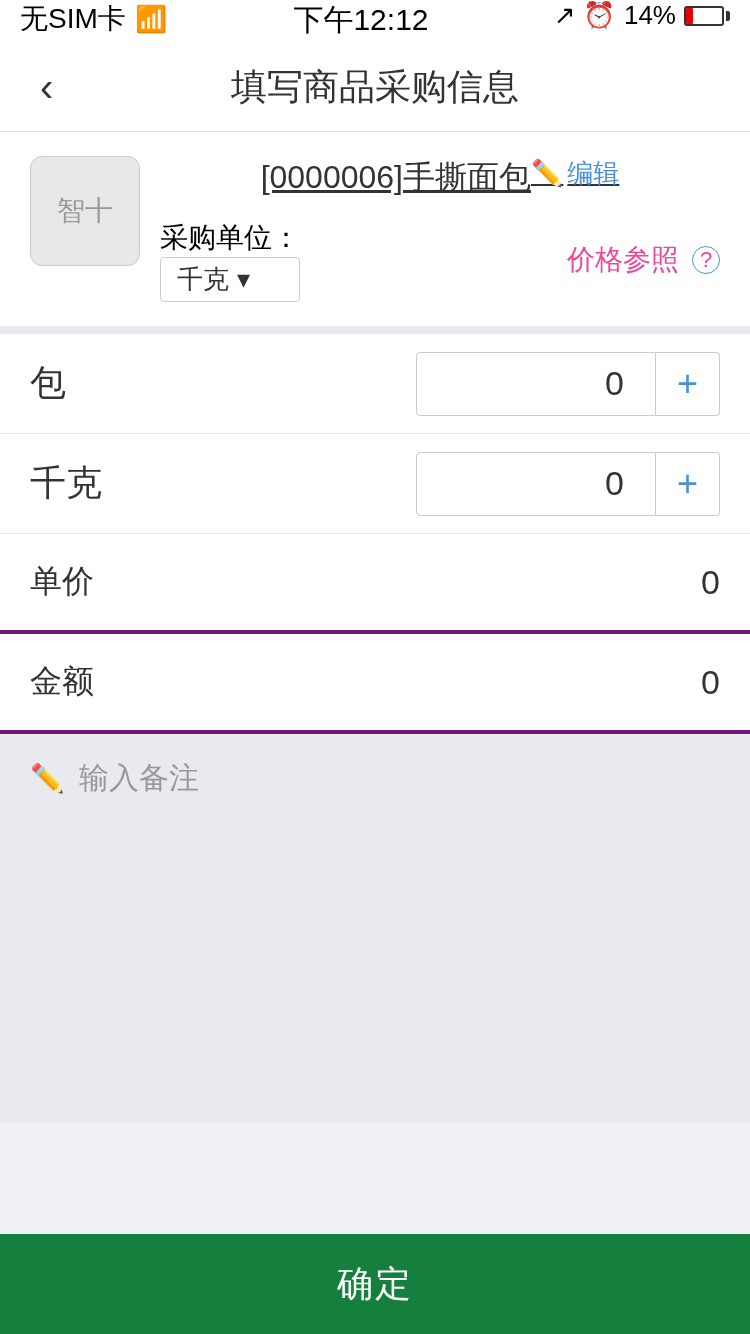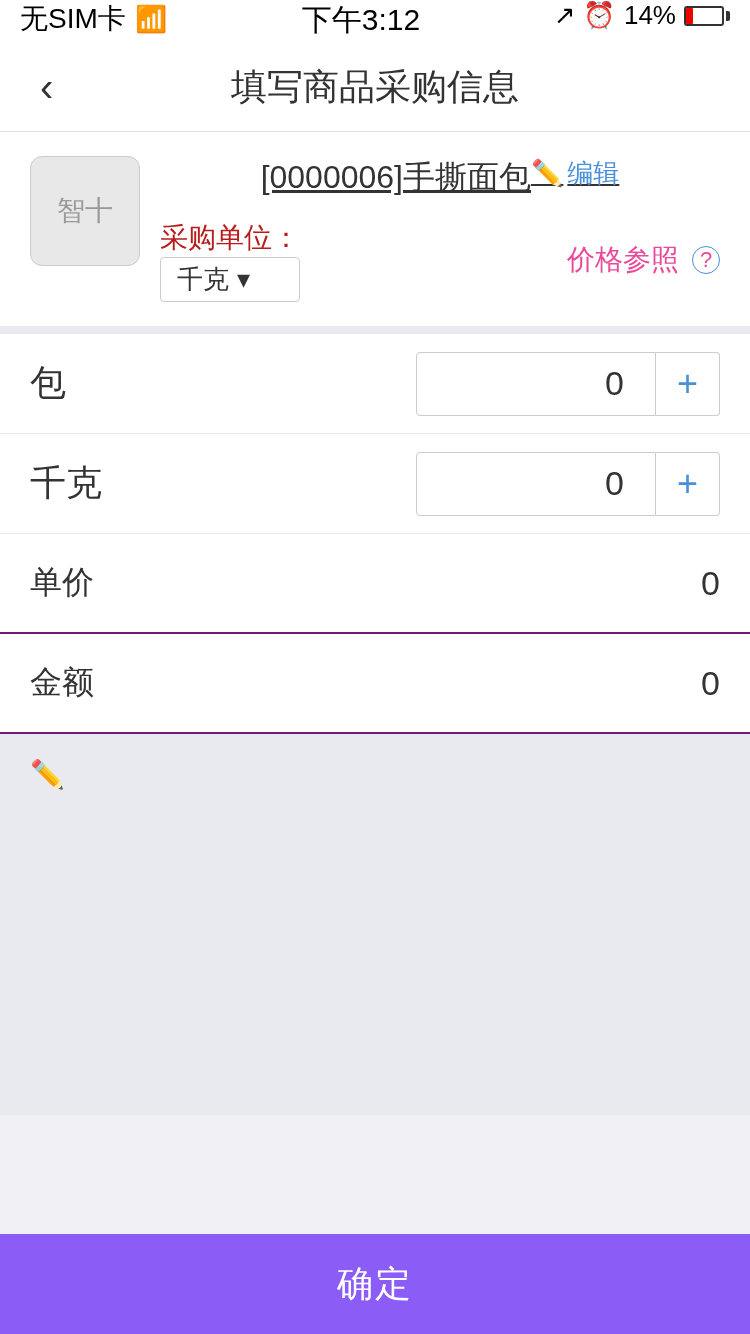--- a/index.html
+++ b/index.html
@@ -127,21 +127,21 @@
       align-items: center;
       gap: 4px;
     }
     .unit-row {
       display: flex;
       justify-content: space-between;
       align-items: center;
     }
     .unit-label {
       font-size: 28px;
-      color: #b91c1c;
+      color: #000000;
     }
     .unit-select {
       display: flex;
       align-items: center;
       border: 1px solid #ccc;
       border-radius: 4px;
       padding: 4px 16px;
       font-size: 26px;
       color: #333;
       background: #fff;
@@ -244,21 +244,21 @@
     .price-section {
       background: #fff;
       margin-top: 0;
     }
     .price-row {
       display: flex;
       align-items: center;
       justify-content: space-between;
       padding: 1px 30px;
       height: 100px;
-      border-bottom: 2px solid #701a75;
+      border-bottom: 4px solid #701a75;
     }
     .price-row-label {
       font-size: 32px;
       color: #333;
     }
     .price-row-value {
       font-size: 34px;
       color: #333;
     }
 
@@ -288,21 +288,21 @@
       min-height: 300px;
     }
 
     
     .confirm-btn {
       position: fixed;
       bottom: 0;
       left: 0;
       width: 750px;
       height: 100px;
-      background: #8b5cf6;
+      background: #15803d;
       border: none;
       font-size: 36px;
       color: #fff;
       display: flex;
       align-items: center;
       justify-content: center;
       cursor: pointer;
       letter-spacing: 2px;
     }
 
@@ -316,21 +316,21 @@
 </head>
 <body>
 
 <div class="content-wrapper">
 
   <div class="status-bar">
     <div class="status-left">
       <span>无SIM卡</span>
       <span class="wifi-icon">📶</span>
     </div>
-    <div class="status-center">下午3:12</div>
+    <div class="status-center">下午12:12</div>
     <div class="status-right">
       <span>↗</span>
       <span>⏰</span>
       <span>14%</span>
       <div class="battery-icon">
         <div class="battery-body">
           <div class="battery-fill"></div>
         </div>
         <div class="battery-tip"></div>
       </div>
@@ -403,19 +403,20 @@
       <span class="price-row-value">0</span>
     </div>
     <div class="price-row">
       <span class="price-row-label">金额</span>
       <span class="price-row-value">0</span>
     </div>
   </div>
 
   <div class="note-section">
     <span class="note-icon">✏️</span>
+    <span class="note-placeholder">输入备注</span>
   </div>
 
   <div class="empty-area"></div>
 
 </div>
 
 <button class="confirm-btn">确定</button>
 
 </body></html>

